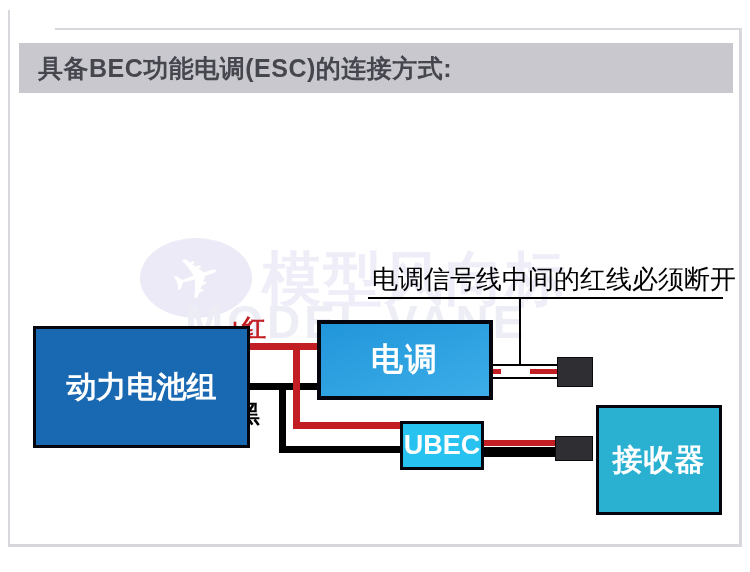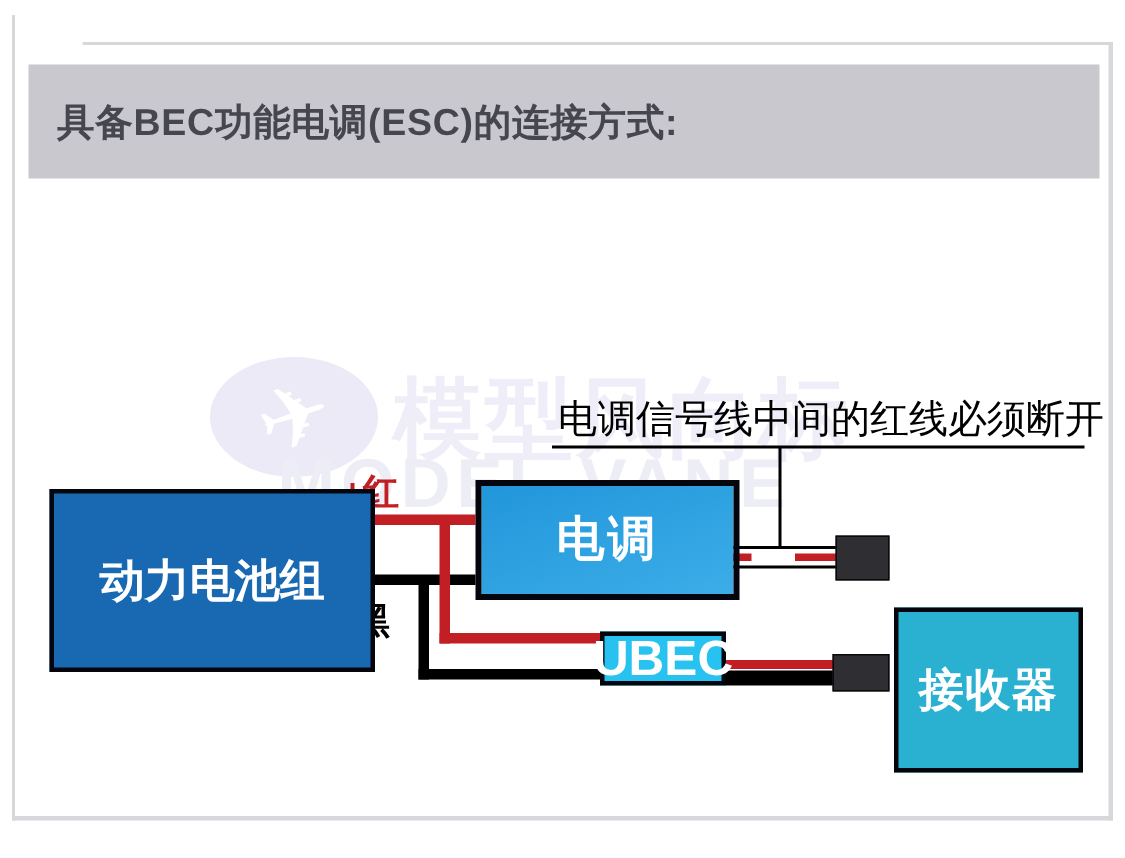--- a/index.html
+++ b/index.html
@@ -5,21 +5,21 @@
   html,body{margin:0;padding:0;}
   body{
     width:750px;height:572px;position:relative;overflow:hidden;
     background:#ffffff;
     font-family:"Liberation Sans","DejaVu Sans",sans-serif;
   }
   
   .frame-line{position:absolute;background:#d8d8dc;}
   
   .title-band{
-    position:absolute;left:19px;top:43px;width:714px;height:76px;
+    position:absolute;left:19px;top:43px;width:714px;height:50px;
     background:var(--c-title_band,#c8c8ce);
     display:flex;align-items:center;
   }
   .title-band .t{
     margin-left:19px;font-size:25px;font-weight:bold;color:#46464f;letter-spacing:0.5px;
   }
   
   .desc{
     position:absolute;left:33px;top:133px;width:690px;
     font-size:22px;line-height:40px;color:#3e3e49;
@@ -50,21 +50,21 @@
   .annot-rule{position:absolute;left:368px;top:297px;width:355px;height:2px;background:#000;}
   .annot-ptr{position:absolute;left:519px;top:298px;width:2px;height:80px;background:#000;}
   
   .node{
     position:absolute;border:3px solid #05050d;box-sizing:border-box;
     display:flex;align-items:center;justify-content:center;
     color:#fff;font-weight:bold;
   }
   .battery{left:33px;top:326px;width:217px;height:122px;background:var(--c-battery_fill,#1868b2);font-size:30px;}
   .esc{left:317px;top:320px;width:176px;height:80px;background:linear-gradient(160deg,#2196da,#3cade8);border-width:4px;font-size:32px;letter-spacing:2px;}
-  .ubec{left:400px;top:421px;width:84px;height:36px;background:var(--c-ubec_fill,#27c2f0);font-size:33px;}
+  .ubec{left:400px;top:421px;width:84px;height:49px;background:var(--c-ubec_fill,#27c2f0);font-size:27px;}
   .receiver{left:596px;top:357px;width:126px;height:110px;background:var(--c-receiver_fill,#2ab1d1);font-size:30px;letter-spacing:1px;margin-top:48px;}
   
   .wire{position:absolute;}
   .w-red{background:var(--c-red,#c21f24);}
   .w-black{background:var(--c-black,#000);}
   .wire-label{position:absolute;font-size:24px;font-weight:bold;white-space:nowrap;}
   .lbl-red{color:var(--c-red,#c21f24);}
   .lbl-black{color:#000;}
   
   .cable{position:absolute;left:483px;top:364px;width:76px;height:15px;background:#fff;}

